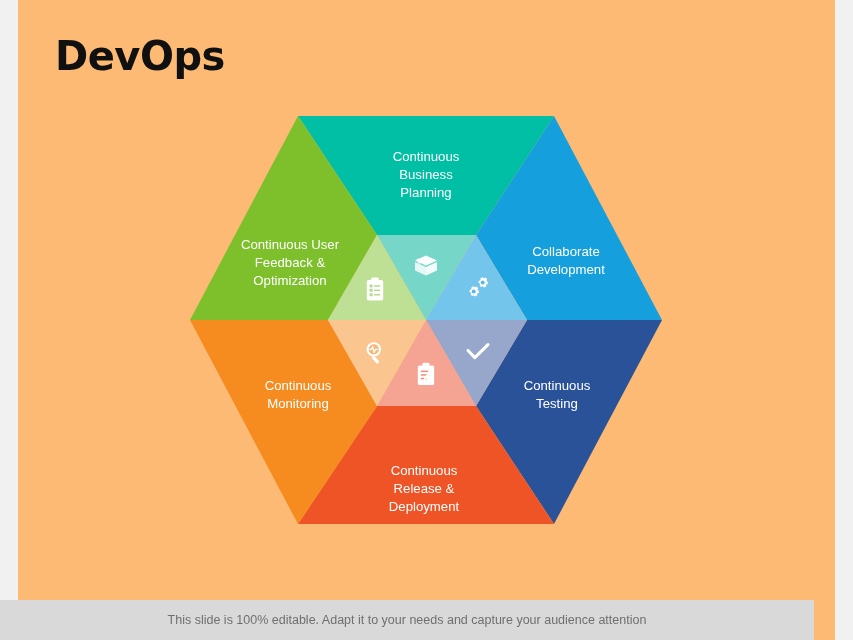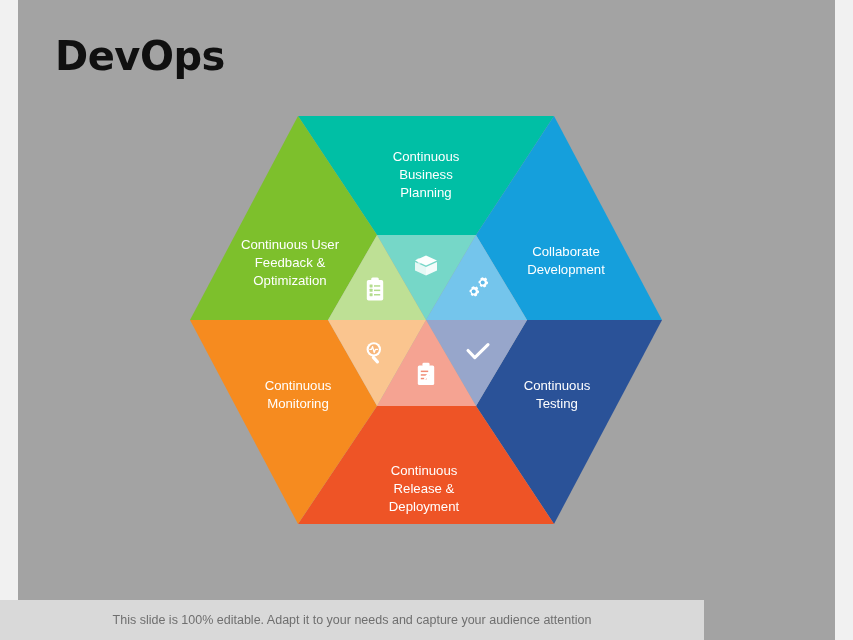--- a/index.html
+++ b/index.html
@@ -5,33 +5,33 @@
   html,body{margin:0;padding:0;}
   body{
     width:853px;height:640px;
     background:#f1f1f1;
     font-family:"Liberation Sans", sans-serif;
     overflow:hidden;
     position:relative;
   }
   #slide{
     position:absolute;left:18px;top:0;width:817px;height:640px;
-    background:#a3a3a3;
+    background:#fdba74;
   }
   #title{
     position:absolute;left:37px;top:36px;
     font-size:40px;font-weight:bold;color:#101010;
     letter-spacing:-0.5px;line-height:1;
     font-family:"DejaVu Sans", sans-serif;
   }
   #figure{
     position:absolute;left:0;top:0;width:853px;height:640px;
   }
   #footbar{
-    position:absolute;left:0;bottom:0;width:704px;height:40px;
+    position:absolute;left:0;bottom:0;width:814px;height:40px;
     background:#d9d9d9;
     display:flex;align-items:center;justify-content:center;
   }
   #foottext{
     font-size:12.5px;color:#6f6f6f;
     font-family:"Liberation Sans", sans-serif;
   }
   .seglabel{
     fill:#ffffff;
     font-family:"Liberation Sans", sans-serif;

